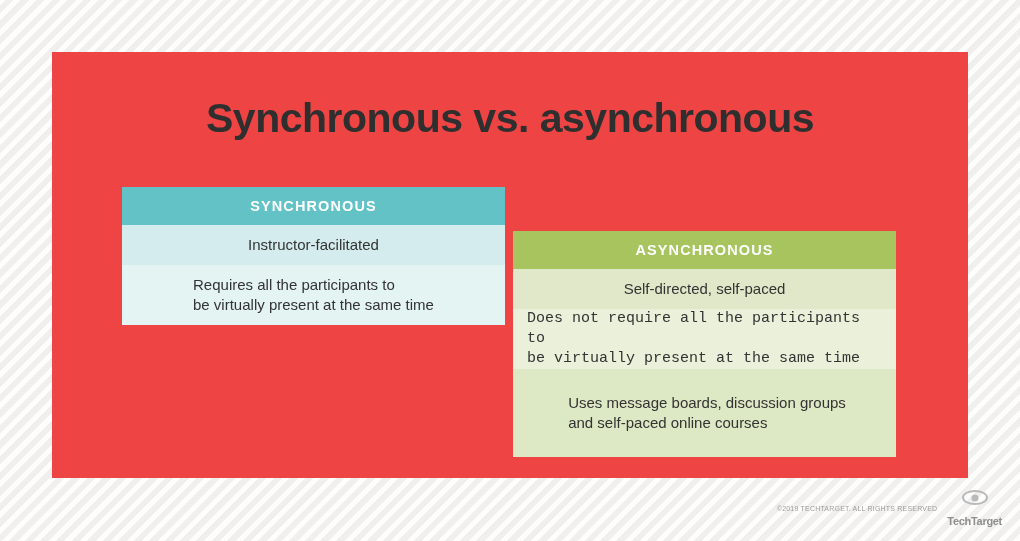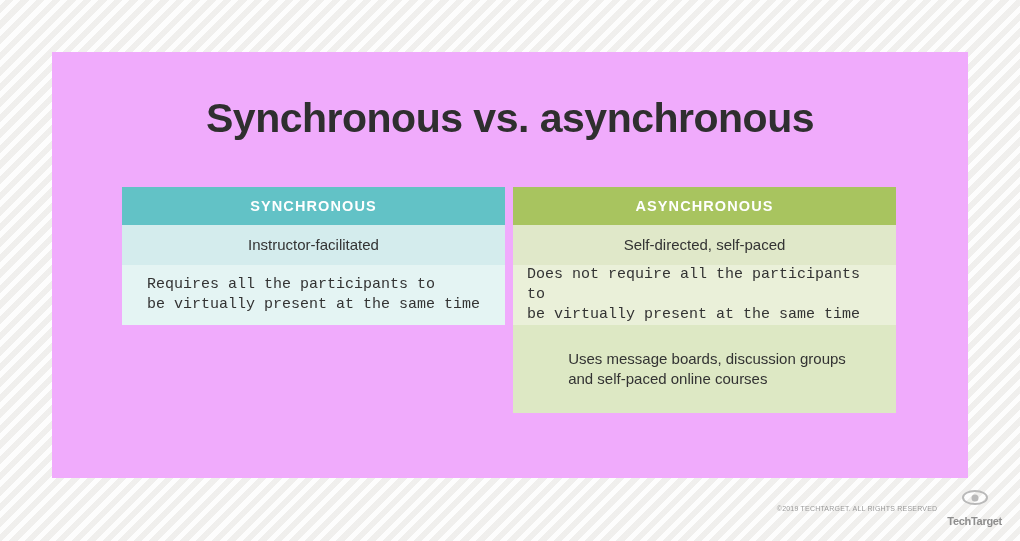--- a/index.html
+++ b/index.html
@@ -21,21 +21,21 @@
     overflow: hidden;
     position: relative;
   }
 
   .card {
     position: absolute;
     left: 52px;
     top: 52px;
     width: 916px;
     height: 426px;
-    background: #f0abfc;
+    background: #ef4444;
   }
 
   .title {
     text-align: center;
     font-size: 41px;
     font-weight: bold;
     color: #2f2f2f;
     letter-spacing: -0.5px;
     margin-top: 44px;
     line-height: 1.1;
@@ -59,36 +59,36 @@
   .col-head {
     text-align: center;
     color: #ffffff;
     font-size: 14.5px;
     font-weight: bold;
     letter-spacing: 1.1px;
     padding: 11px 0 11px 0;
   }
 
   .col.sync .col-head { background: #62c2c6; }
-  .col.async .col-head { background: #a8c45f; }
+  .col.async .col-head { background: #a8c45f; margin-top: 44px; }
 
   .cell {
     text-align: left;
     font-size: 15px;
     color: #333333;
     line-height: 1.35;
     display: flex;
     align-items: center;
     justify-content: center;
     box-sizing: border-box;
     padding: 0 14px;
   }
 
   .col.sync .cell.r1 { background: #d4eced; height: 40px; }
-  .col.sync .cell.r2 { background: #e4f4f3; height: 60px; font-family: Liberation Mono, monospace; }
+  .col.sync .cell.r2 { background: #e4f4f3; height: 60px; }
   .col.sync .cell.r3 { background: #cdeaec; height: 88px; }
 
   .col.async .cell.r1 { background: #e0e8c9; height: 40px; }
   .col.async .cell.r2 { background: #eaf0d9; height: 60px; font-family: Liberation Mono, monospace; }
   .col.async .cell.r3 { background: #dde8c4; height: 88px; padding-left: 19px; }
 
   .footer {
     position: absolute;
     right: 18px;
     bottom: 14px;

